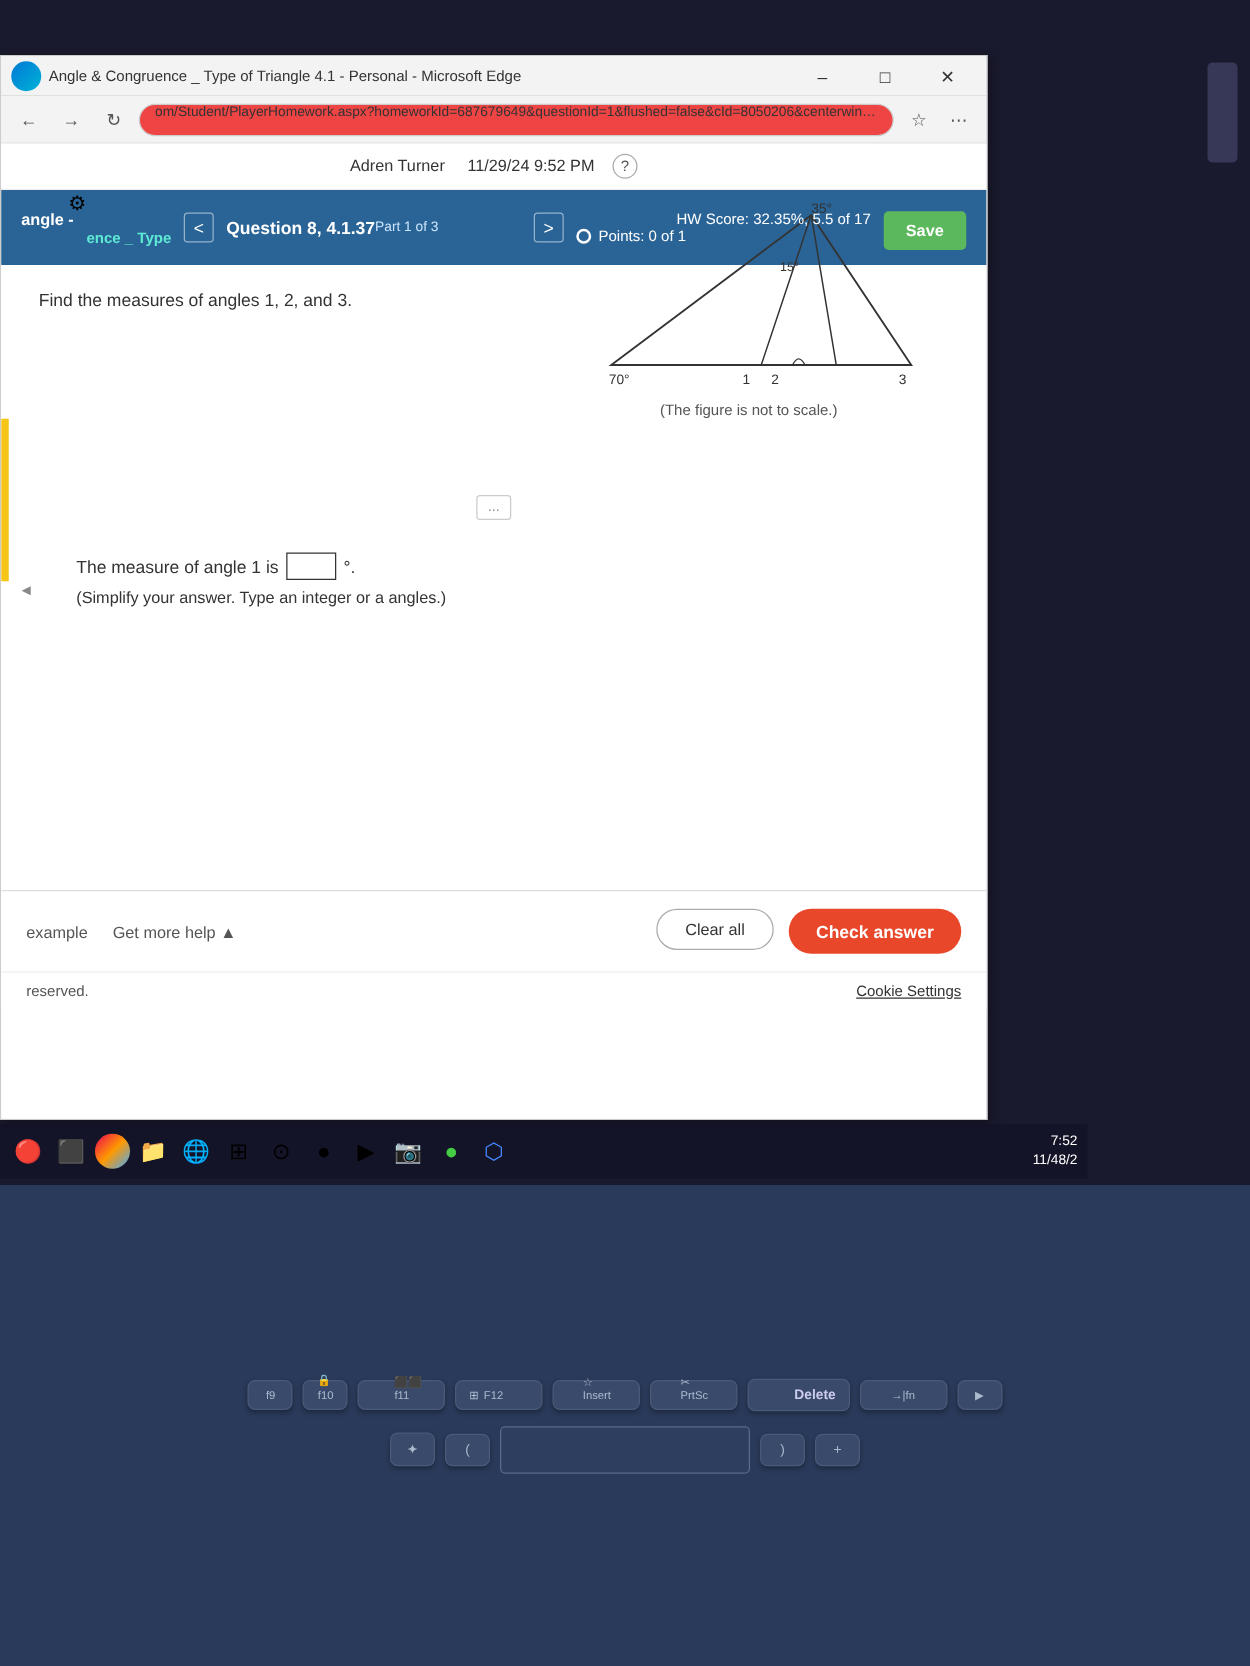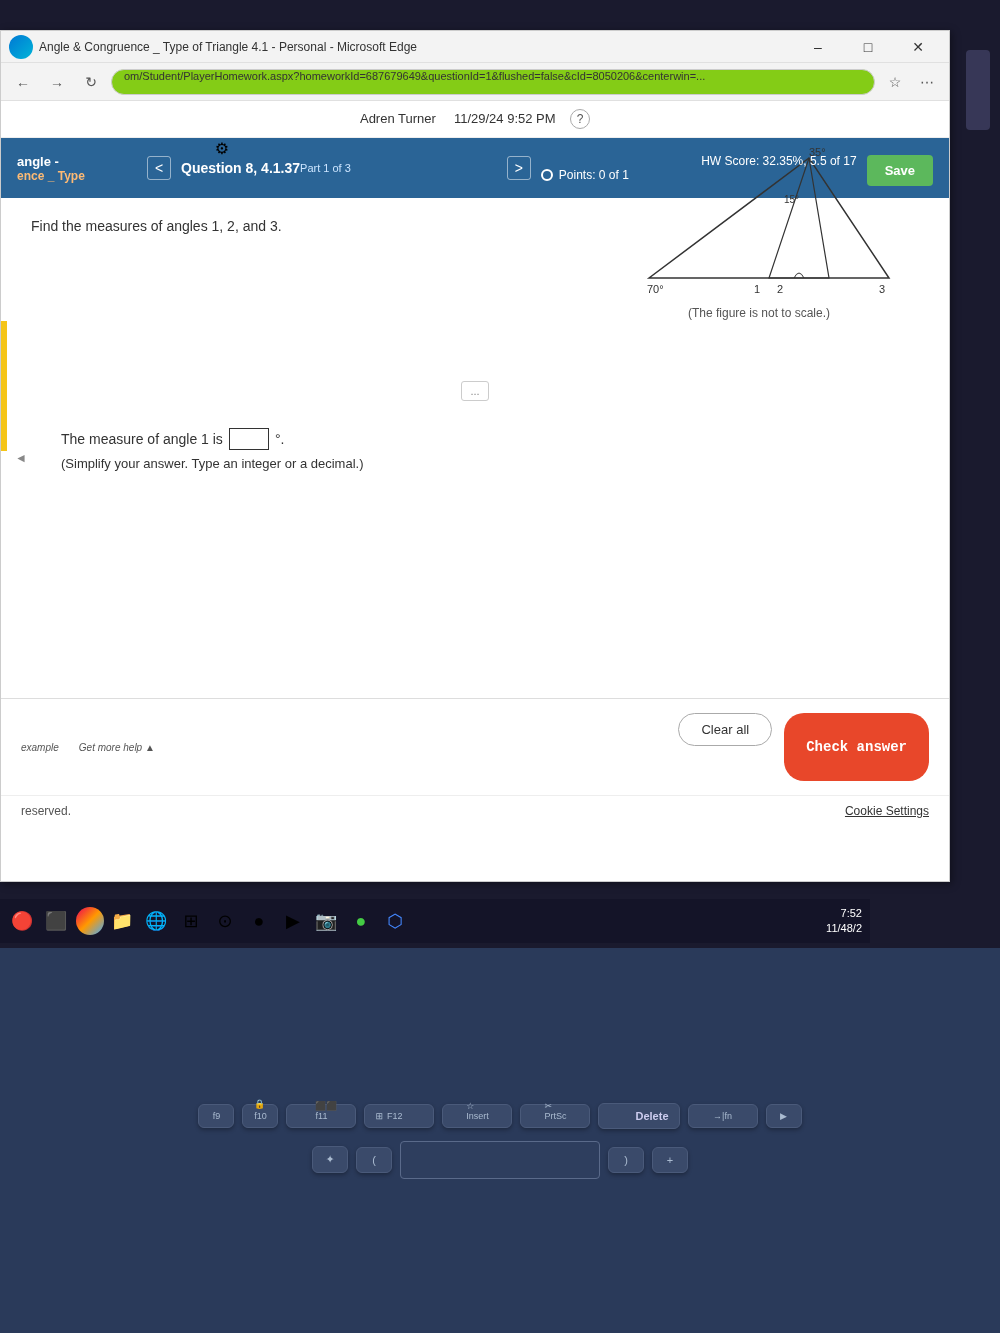--- a/index.html
+++ b/index.html
@@ -7,23 +7,23 @@
       background: #1a1a2e;
       font-family: Arial, sans-serif;
       width: 1000px;
       min-height: 1333px;
       overflow-x: hidden;
     }
 
     
     .browser-window {
       position: absolute;
-      top: 30px;
+      top: 44px;
       left: 0;
-      width: 950px;
+      width: 790px;
       background: #f3f3f3;
       border: 1px solid #ccc;
       box-shadow: 2px 2px 8px rgba(0,0,0,0.4);
     }
 
     
     .title-bar {
       background: #f3f3f3;
       height: 32px;
       display: flex;
@@ -64,21 +64,21 @@
       align-items: center;
       padding: 0 8px;
       gap: 6px;
       border-bottom: 1px solid #e0e0e0;
     }
     .address-input {
       flex: 1;
       height: 26px;
       border: 1px solid #ccc;
       border-radius: 13px;
-      background: #84cc16;
+      background: #ef4444;
       padding: 0 12px;
       font-size: 11px;
       color: #333;
       overflow: hidden;
       text-overflow: ellipsis;
       white-space: nowrap;
     }
     .edge-icon {
       width: 24px;
       height: 24px;
@@ -256,23 +256,22 @@
       border-top: 1px solid #ddd;
       padding: 14px 20px;
       display: flex;
       align-items: center;
       justify-content: space-between;
     }
     .bottom-left {
       display: flex;
       align-items: center;
       gap: 20px;
-      font-size: 10px;
+      font-size: 13px;
       color: #555;
-      font-style: italic;
     }
     .example-link {
       color: #555;
       text-decoration: none;
       cursor: pointer;
     }
     .get-more-help {
       color: #555;
       cursor: pointer;
       display: flex;
@@ -286,25 +285,24 @@
       padding: 8px 22px;
       font-size: 13px;
       cursor: pointer;
       color: #333;
     }
     .check-answer-btn {
       background: #e8472a;
       color: white;
       border: none;
       border-radius: 20px;
-      padding: 26px 22px;
+      padding: 10px 22px;
       font-size: 14px;
       font-weight: bold;
       cursor: pointer;
-      font-family: Liberation Mono, monospace;
     }
     .bottom-actions {
       display: flex;
       gap: 12px;
       align-items: flex-start;
     }
 
     
     .footer-bar {
       background: white;
@@ -479,21 +477,21 @@
       &nbsp;&nbsp;
       <button class="toolbar-icon-btn" style="display:inline-flex; width:20px; height:20px; border:1px solid #aaa; border-radius:50%; font-size:12px;">?</button>
     </div>
 
     <div class="nav-header">
 
       <div style="position:absolute; right: 720px; top: 108px;">⚙</div>
 
       <div class="nav-left">
         <div style="font-size:13px; color:white; font-weight:bold;">angle -</div>
-        <div style="font-size:12px; color:#fdba74;">ence _ Type</div>
+        <div style="font-size:12px; color:#5eead4;text-align:right;">ence _ Type</div>
       </div>
 
       <button class="arrow-btn">&lt;</button>
 
       <div class="nav-center">
         <div style="color:white; font-size:14px; font-weight:bold;">Question 8, 4.1.37</div>
         <div class="part-label">Part 1 of 3</div>
       </div>
 
       <button class="arrow-btn">&gt;</button>
@@ -544,21 +542,21 @@
           <span>...</span>
         </span>
       </div>
 
       <div class="answer-area">
         <div class="answer-text">
           <span>The measure of angle 1 is</span>
           <input class="answer-input" type="text" value="" style="">
           <span>°.</span>
         </div>
-        <div class="simplify-text">(Simplify your answer. Type an integer or a decimal.)</div>
+        <div class="simplify-text">(Simplify your answer. Type an integer or a angles.)</div>
       </div>
     </div>
 
     <div class="bottom-bar">
       <div class="bottom-left">
         <a class="example-link">example</a>
         <span class="get-more-help">Get more help ▲</span>
       </div>
       <div class="bottom-actions">
         <button class="clear-all-btn">Clear all</button>

